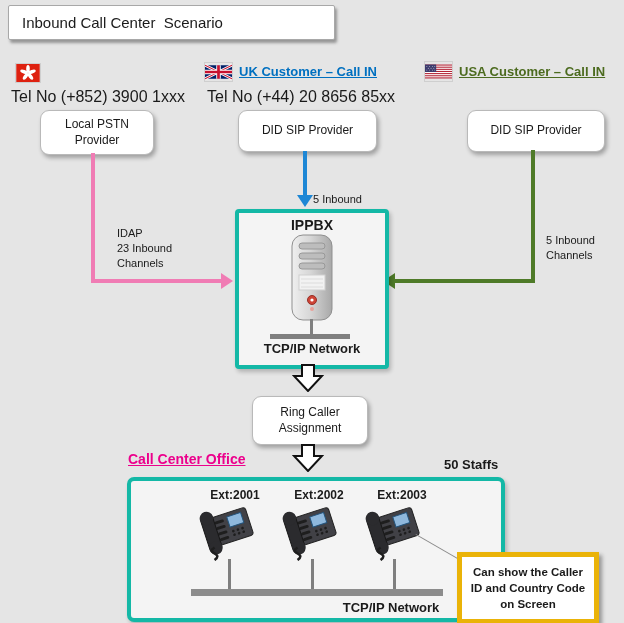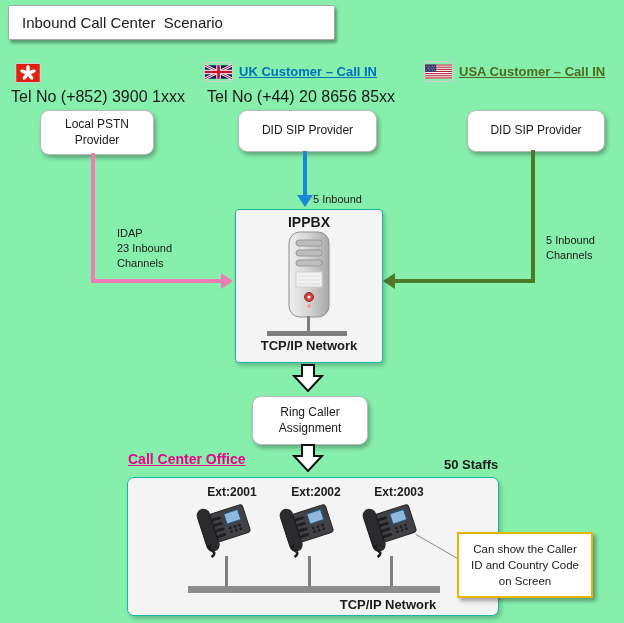--- a/index.html
+++ b/index.html
@@ -1,43 +1,43 @@
 <!DOCTYPE html>
 <html><head>
 <meta charset="utf-8">
 <style>
   html,body{margin:0;padding:0;background:#fff;}
   body{font-family:"Liberation Sans",sans-serif;color:#1a1a1a;}
-  #canvas{position:relative;width:624px;height:623px;background:#86efac;overflow:hidden;}
+  #canvas{position:relative;width:624px;height:623px;background:#e5e5e5;overflow:hidden;}
   .abs{position:absolute;}
   
   .card{background:#fff;border:1px solid #b9b9b9;border-radius:9px;
         box-shadow:2px 3px 4px rgba(0,0,0,.30);
         display:flex;align-items:center;justify-content:center;
         text-align:center;font-size:12px;line-height:1.3;white-space:pre-line;}
   
-  .panel{background:#f4f4f4;border:1px solid #14b8a6;border-radius:4px;
+  .panel{background:#f4f4f4;border:4px solid #14b8a6;border-radius:4px;
          box-shadow:2px 3px 4px rgba(0,0,0,.22);}
   .titlebox{background:#fff;border:1px solid #a8a8a8;border-radius:2px;
             box-shadow:2px 3px 3px rgba(0,0,0,.35);
             font-size:15px;display:flex;align-items:center;padding-left:13px;
             white-space:pre;}
   .custname{font-weight:bold;font-size:13px;text-decoration:underline;white-space:pre;}
   .tel{font-size:16px;white-space:pre;}
   .chan{font-size:11px;line-height:1.35;white-space:pre-line;margin-top:28px;}
   .boldlbl{font-weight:bold;font-size:13px;white-space:pre;}
   .extlbl{font-weight:bold;font-size:12px;text-align:center;width:62px;}
   .line{position:absolute;}
   .flag{border:1px solid #cfcfcf;box-sizing:border-box;}
   .hk{color:#EC008C;}
   .uk{color:#0070C0;}
   .usa{color:#4C6B1F;}
-  .callout{background:#fff;border:2px solid #eab308;box-shadow:3px 3px 4px rgba(0,0,0,.35);
-           font-weight:normal;font-size:11.5px;line-height:1.4;text-align:center;
-           white-space:pre-line;display:flex;align-items:center;justify-content:center;}
+  .callout{background:#fff;border:5px solid #eab308;box-shadow:3px 3px 4px rgba(0,0,0,.35);
+           font-weight:bold;font-size:11.5px;line-height:1.4;text-align:center;
+           white-space:pre-line;display:flex;align-items:center;justify-content:center;margin-top:20px;}
 </style>
 </head>
 <body>
 
 <div id="canvas">
 
   <div class="abs titlebox" style="left:8px;top:5px;width:312px;height:33px;">Inbound Call Center  Scenario</div>
 
   <svg class="abs flag" style="left:15px;top:63px;" width="26" height="20" viewBox="0 0 26 20">
     <rect width="26" height="20" fill="#DE2110"></rect>

